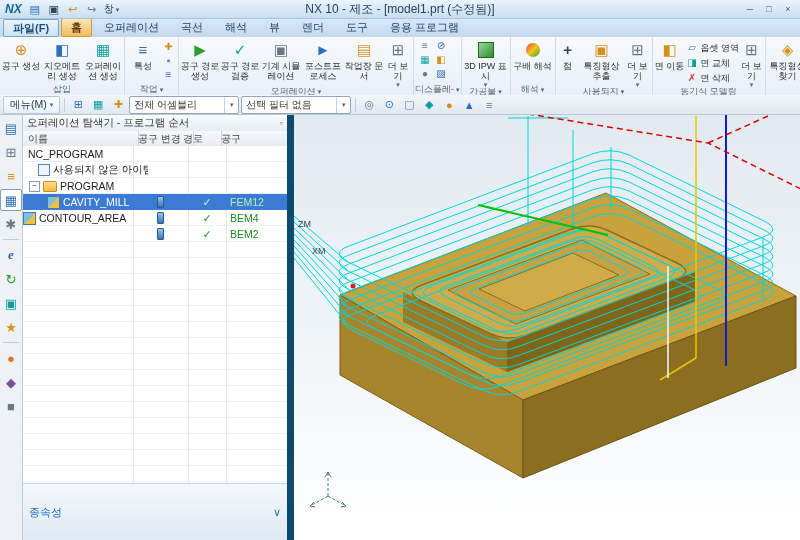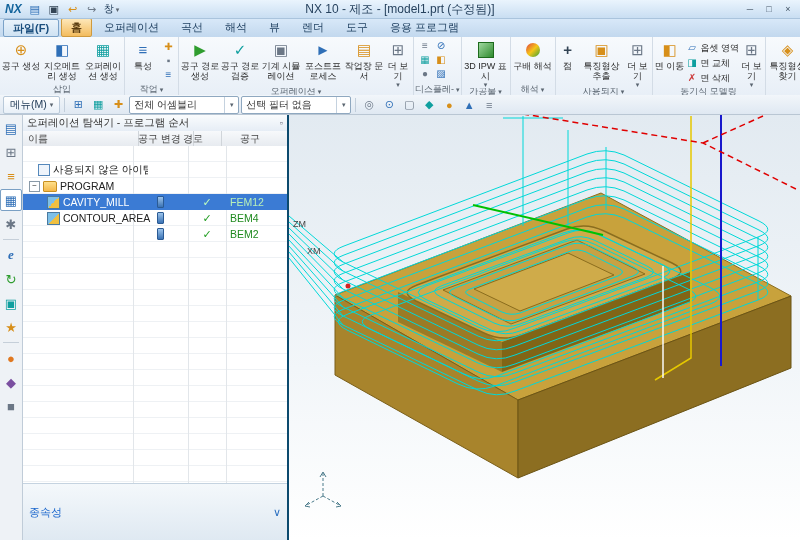--- a/index.html
+++ b/index.html
@@ -50,21 +50,21 @@
   .combo .cx{margin-left:auto;width:13px;height:100%;border-left:1px solid #c5d2df;display:flex;align-items:center;justify-content:center}
 
   
   .main{position:absolute;top:114px;left:0;right:0;bottom:0;display:flex}
   .rstrip{width:22px;background:#eef2f6;border-right:1px solid #c0ccd8;display:flex;flex-direction:column;align-items:center;padding-top:3px;gap:2px;flex:none}
   .ric{width:20px;height:20px;display:flex;align-items:center;justify-content:center;font-size:13px;border:1px solid transparent;border-radius:2px}
   .ric.active{background:#fff;border-color:#7aa0c4}
   .rssep{width:16px;height:1px;background:#c5cfd9;margin:2px 0}
 
   
-  .navigator{position:relative;width:264px;background:#c4b5fd;border-right:2px solid #0c4a6e;flex:none}
+  .navigator{position:relative;width:264px;background:#c4b5fd;border-right:7px solid #0c4a6e;flex:none}
   .nav-header{position:absolute;top:0;left:0;right:0;height:17px;background:linear-gradient(#fbfdfe,#e6edf5);border-bottom:1px solid #c9d4e0;display:flex;align-items:center;padding:0 4px;font-size:10.5px;color:#333}
   .nav-header .hbtn{margin-left:auto;font-size:9px;color:#667}
   .nav-cols{position:absolute;top:17px;left:0;right:0;height:15px;background:linear-gradient(#f7f9fb,#e7ebf0);border-bottom:1px solid #c8ccd0;font-size:10px;color:#444}
   .nav-cols .cc{position:absolute;top:0;height:15px;line-height:15px;padding-left:5px;border-right:1px solid #d0d5da;overflow:hidden;white-space:nowrap}
   .nav-rows{position:absolute;top:32px;left:0;right:0;bottom:36px;background:repeating-linear-gradient(to bottom,#fff 0 15px,#eef1f4 15px 16px);overflow:hidden}
   .colsep{position:absolute;top:0;bottom:0;width:1px;background:#e2e6ea}
   .nav-row{position:absolute;left:0;right:0;height:16px;display:flex;align-items:center;font-size:10.5px;white-space:nowrap}
   .nav-row.selected{background:#3b7bd4;color:#fff}
   .cell{position:absolute;top:0;height:16px;display:flex;align-items:center;overflow:hidden}
   .c-name{left:0;width:110px}
@@ -401,27 +401,32 @@
 
     <div class="navigator">
       <div class="nav-header">
         <span>오퍼레이션 탐색기 - 프로그램 순서</span>
         <span class="hbtn">▫</span>
       </div>
       <div class="nav-cols">
         <span class="cc" style="left:0;width:110px">이름</span>
         <span class="cc" style="left:110px;width:55px">공구 변경</span>
         <span class="cc" style="left:155px;width:38px">경로</span>
-        <span class="cc" style="left:212px;width:61px;border-right:none">공구</span>
+        <span class="cc" style="left:193px;width:61px;border-right:none">공구</span>
       </div>
       <div class="nav-rows">
         <div class="colsep" style="left:110px"></div>
         <div class="colsep" style="left:165px"></div>
         <div class="colsep" style="left:203px"></div>
 
+        <div class="nav-row" style="top:0">
+          <div class="cell c-name" style="padding-left:5px">
+            <span>NC_PROGRAM</span>
+          </div>
+        </div>
 
         <div class="nav-row" style="top:16px">
           <div class="cell c-name" style="padding-left:15px">
             <span class="unic"></span>
             <span>사용되지 않은 아이템</span>
           </div>
         </div>
 
         <div class="nav-row" style="top:32px">
           <div class="cell c-name" style="padding-left:6px">
@@ -441,21 +446,21 @@
             </div>
           <div class="cell c-path">
               <span class="chk">✓</span>
             </div>
           <div class="cell c-tool">
               <span class="tooltxt">FEM12</span>
             </div>
         </div>
 
         <div class="nav-row" style="top:64px">
-          <div class="cell c-name" style="padding-left:24px">
+          <div class="cell c-name" style="">
             <span class="opic"></span>
             <span>CONTOUR_AREA</span>
           </div>
           <div class="cell c-tc">
               <span class="tcic"></span>
             </div>
           <div class="cell c-path">
               <span class="chk">✓</span>
             </div>
           <div class="cell c-tool">

